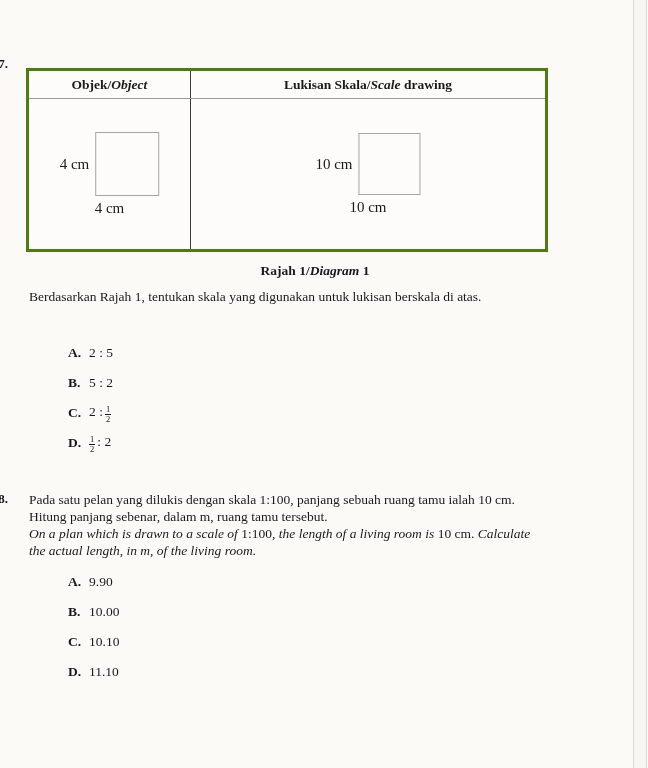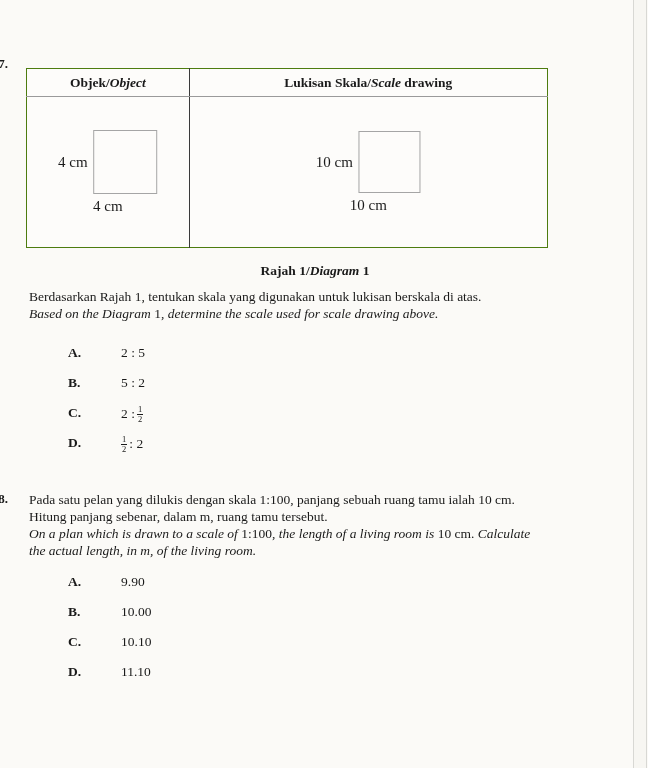--- a/index.html
+++ b/index.html
@@ -63,21 +63,21 @@
     overflow: hidden;
     white-space: nowrap;
   }
 
   
   .diagram-table {
     position: absolute;
     left: 26px;
     top: 68px;
     width: 522px;
-    border: 1px solid #4d7c0f;
+    border: 3px solid #4d7c0f;
     border-collapse: collapse;
     background: #fdfcfa;
   }
   .diagram-table .hdr-row td {
     border-bottom: 1px solid #9a9a9a;
     text-align: center;
     font-size: 13.5px;
     font-weight: bold;
     padding: 4px 0 4px 0;
     height: 19px;
@@ -176,23 +176,22 @@
     height: 30px;
     font-size: 13.5px;
   }
   .opt .lab {
     font-weight: bold;
     width: 20px;
     flex: none;
   }
   .opt .val {
     display: flex;
-    align-items: flex-end;
-    white-space: nowrap;
-    margin-left: 32px;
+    align-items: flex-start;
+    white-space: nowrap;
   }
   .opt .val .tok { padding: 0 1px; }
 
   
   .frac {
     display: inline-flex;
     flex-direction: column;
     align-items: center;
     justify-content: center;
     font-size: 8.5px;
@@ -252,23 +251,20 @@
   </tr>
 </tbody>
   </table>
 
 <div class="caption">
   <span>Rajah 1/</span><span class="ital">Diagram</span><span> 1</span>
 </div>
 
 <div class="qblock" style="top:288px;">
   <div class="q-line">Berdasarkan Rajah 1, tentukan skala yang digunakan untuk lukisan berskala di atas.</div>
-  <div class="q-line en">
-    <span>Based on the Diagram </span><span class="upr">1,</span><span> determine the scale used for scale drawing above.</span>
-  </div>
 </div>
 
 <div class="options" style="top:338px;">
   <div class="opt">
     <span class="lab">A.</span>
     <span class="val">
       <span class="tok">2 : 5</span>
     </span>
   </div>
   <div class="opt">

